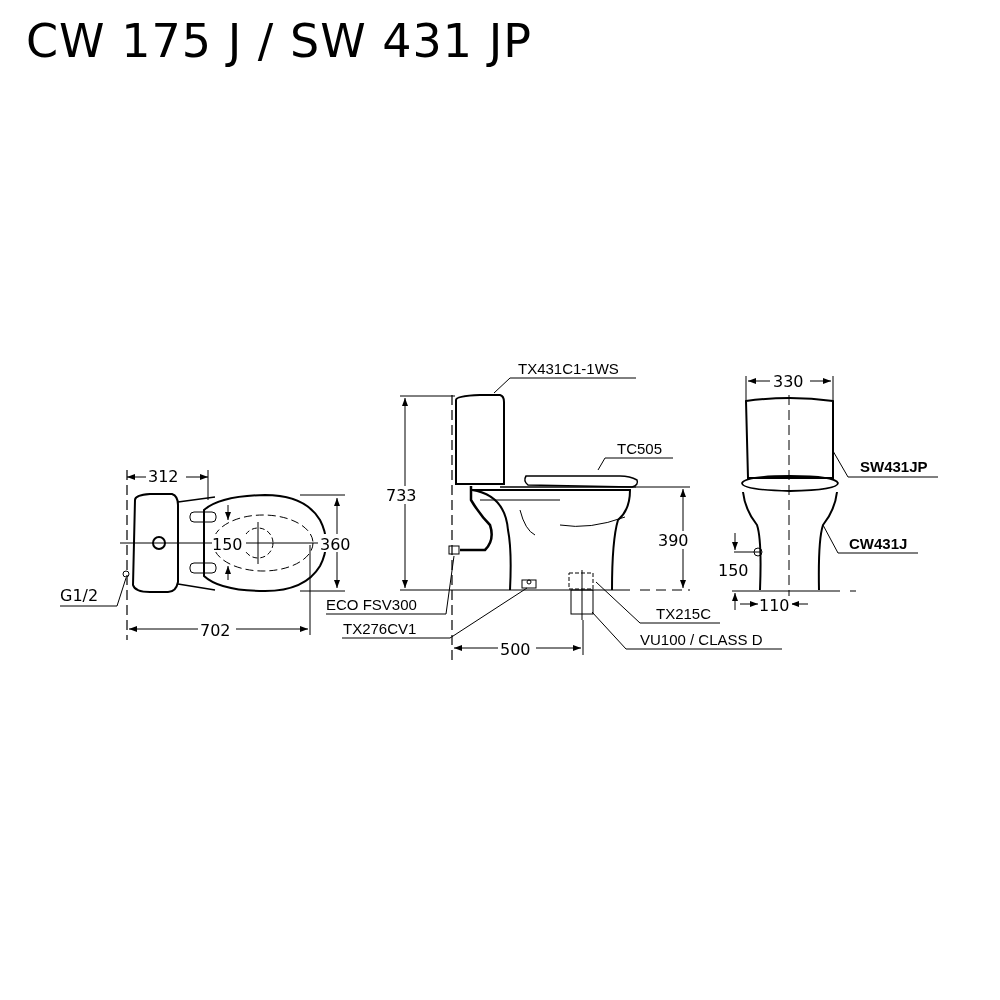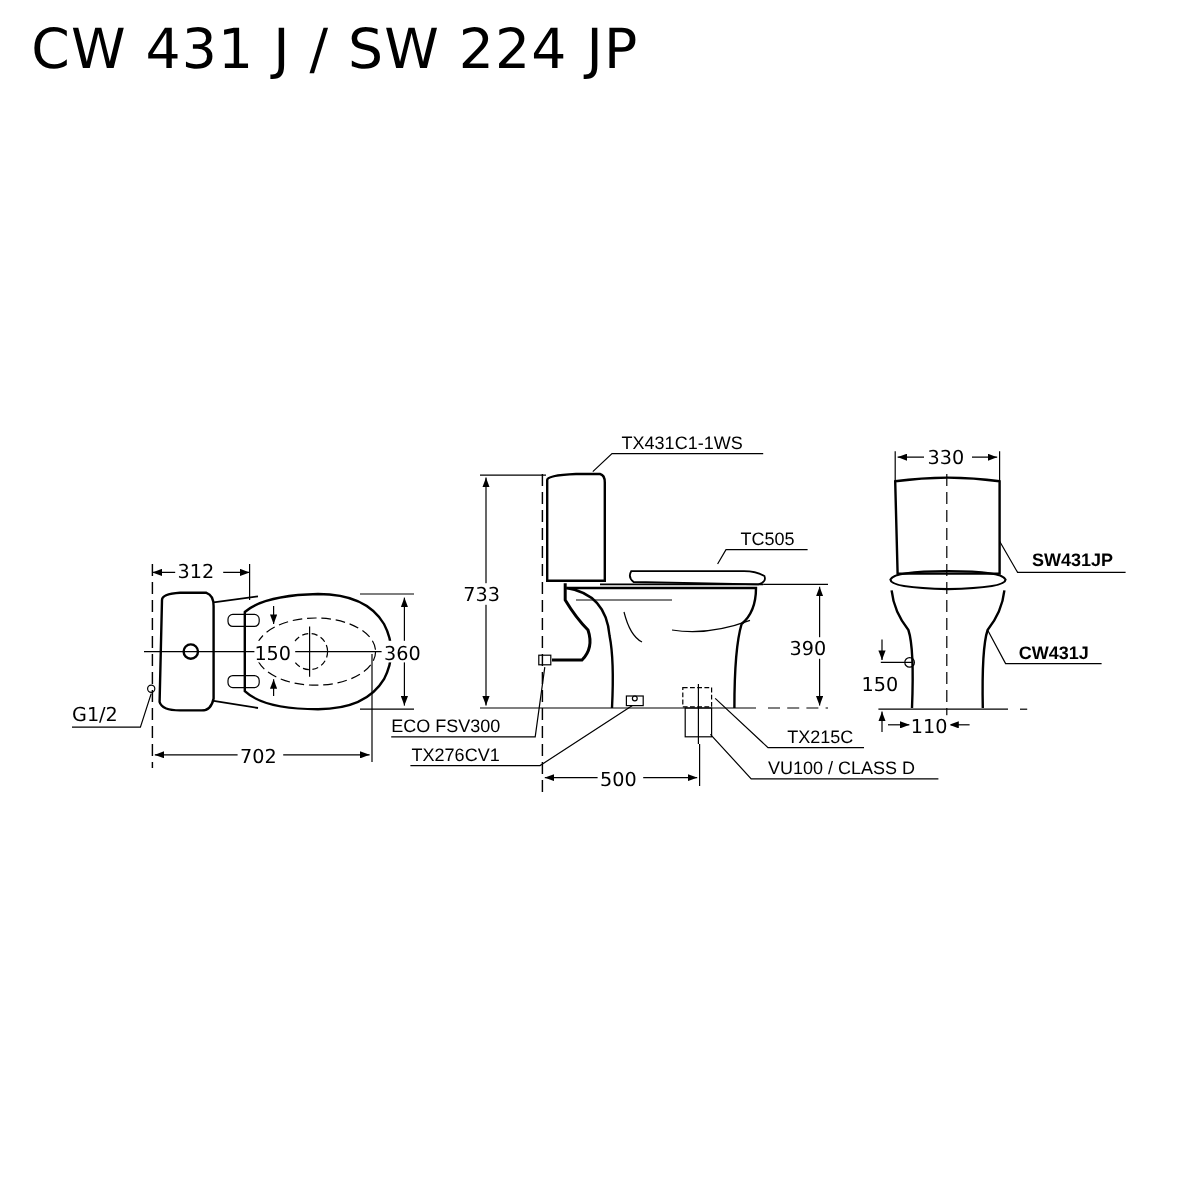--- a/index.html
+++ b/index.html
@@ -6,21 +6,21 @@
   body { width: 1000px; height: 1000px; position: relative; overflow: hidden; font-family: "DejaVu Sans", sans-serif; }
   .title { position: absolute; left: 26px; top: 14px; font-size: 46px; color: #000; letter-spacing: 1px; font-family: "DejaVu Sans", sans-serif; }
   svg.drawing { position: absolute; left: 0; top: 0; }
   .dim { font-family: "DejaVu Sans", sans-serif; font-size: 16px; fill: #000; }
   .lbl { font-family: "Liberation Sans", sans-serif; font-size: 15px; fill: #000; }
   .lblb { font-family: "Liberation Sans", sans-serif; font-size: 15px; font-weight: bold; fill: #000; }
 </style>
 </head>
 <body>
 
-<div class="title">CW 431 J / SW 224 JP</div>
+<div class="title">CW 175 J / SW 431 JP</div>
 
 <svg class="drawing" width="1000" height="1000" viewBox="0 0 1000 1000">
   <defs>
     <marker id="arr" markerWidth="8" markerHeight="6" refX="8" refY="3" orient="auto-start-reverse">
       <path d="M0,0 L8,3 L0,6 z" fill="#000"></path>
     </marker>
   </defs>
 
   <g stroke="#000" fill="none" stroke-width="1.5">
 

